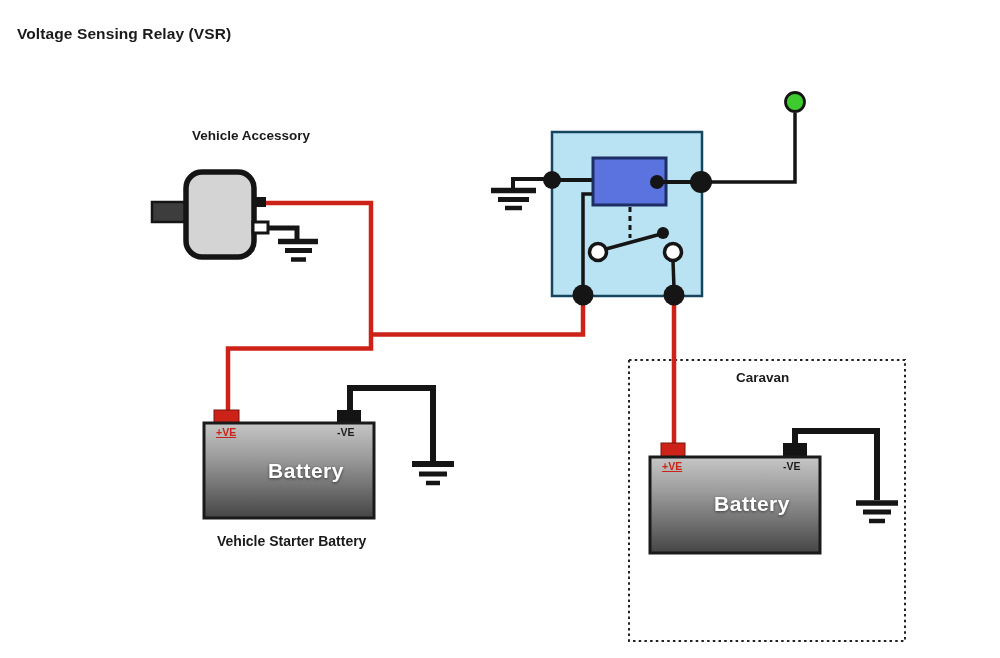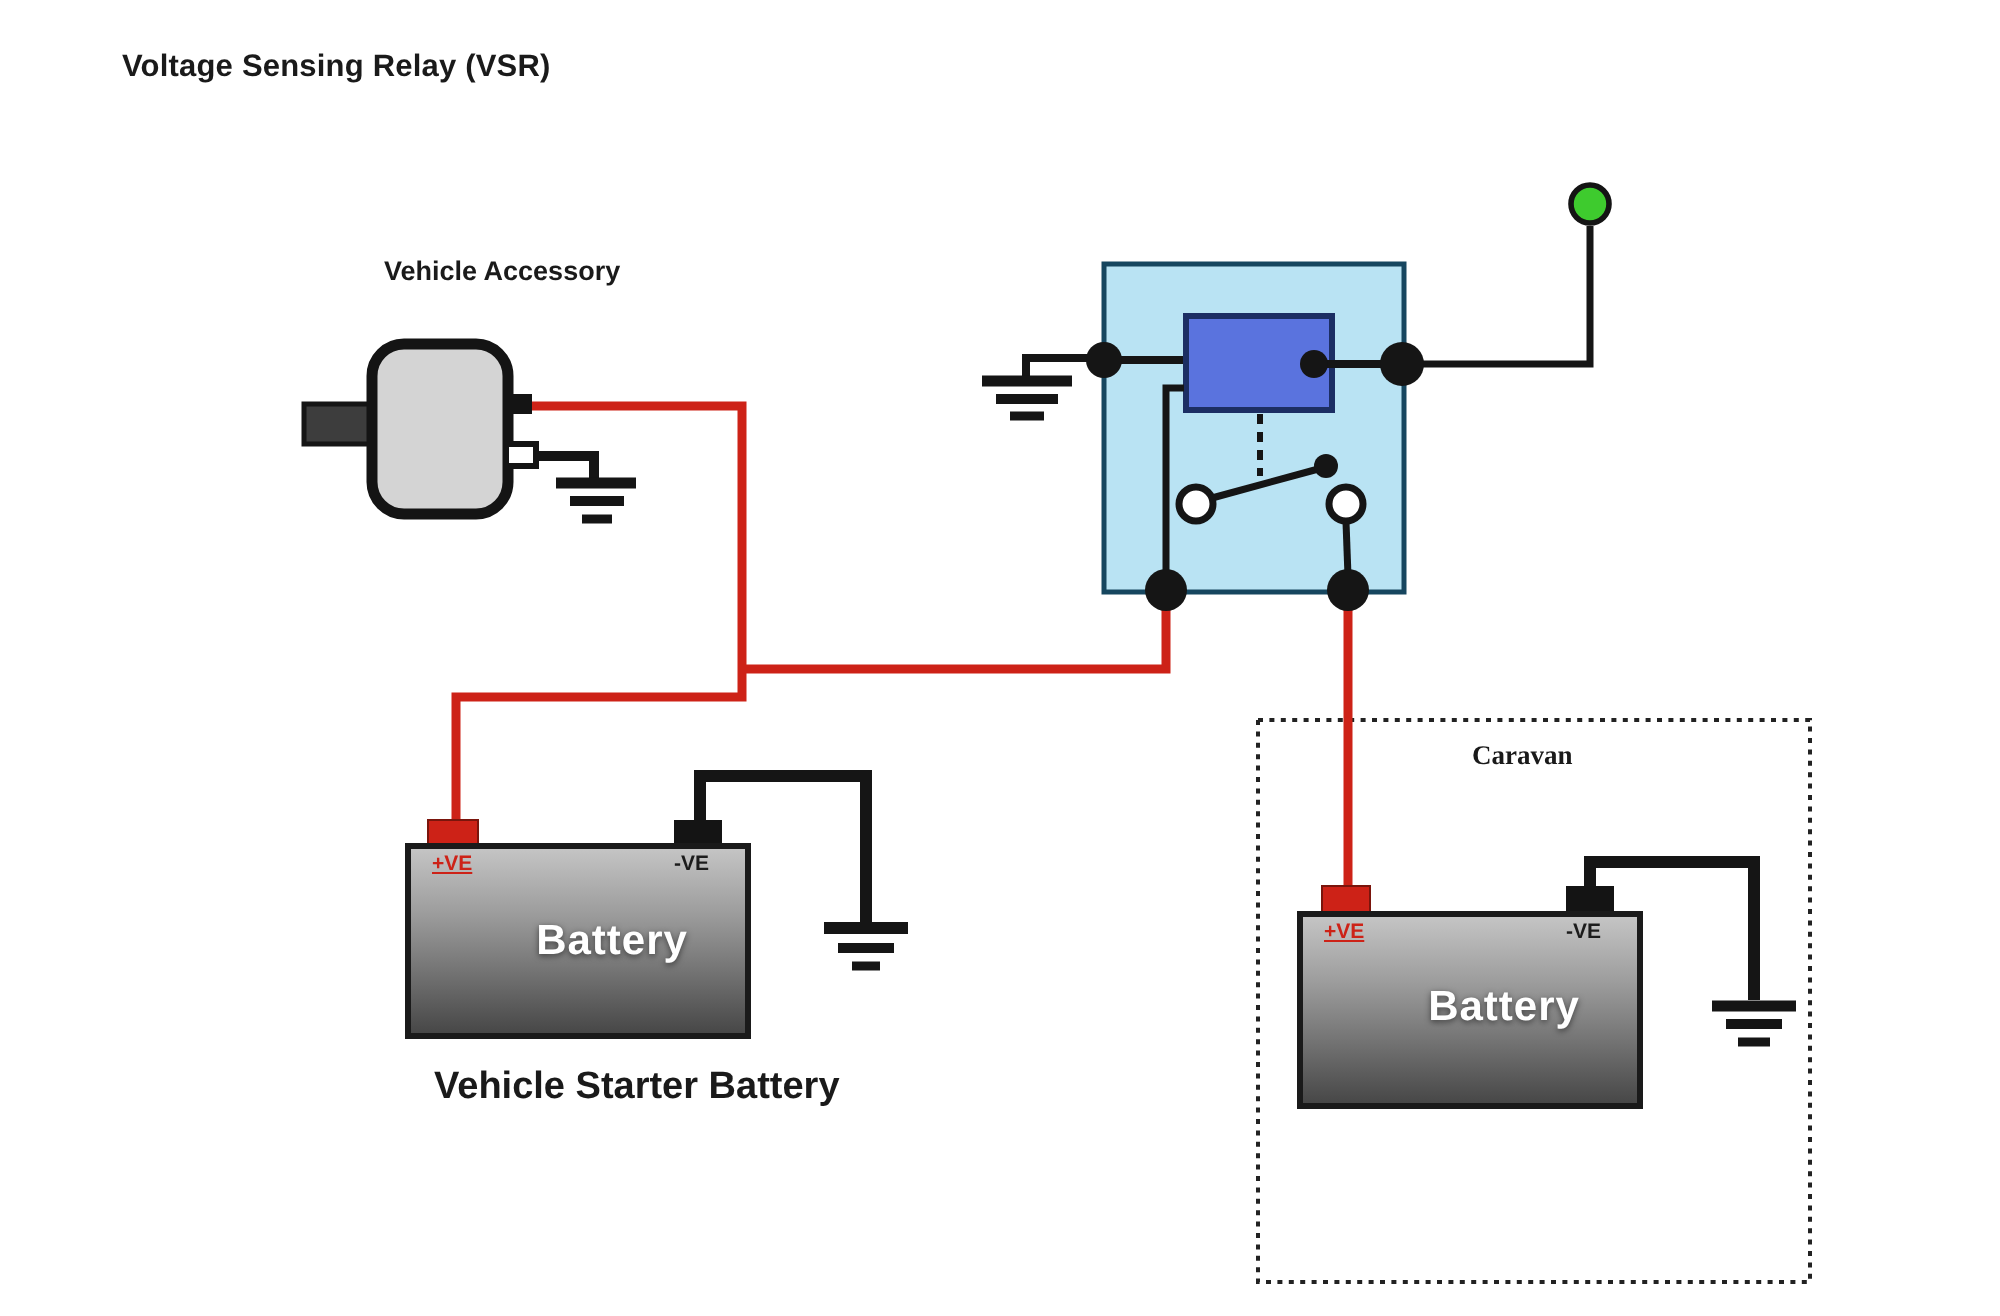--- a/index.html
+++ b/index.html
@@ -2,26 +2,26 @@
 <html><head>
 <meta charset="utf-8">
 <style>
   html,body{margin:0;padding:0;background:#fff;}
   .stage{
     position:relative;width:1000px;height:658px;background:#ffffff;
     font-family:"Liberation Sans","DejaVu Sans",sans-serif;color:#1a1a1a;overflow:hidden;
   }
   .stage svg{position:absolute;left:0;top:0;}
   .lbl{position:absolute;font-weight:700;white-space:nowrap;}
-  .title{left:17px;top:25px;font-size:15.5px;letter-spacing:.1px;margin-left:44px;}
+  .title{left:17px;top:25px;font-size:15.5px;letter-spacing:.1px;}
   .alt-label{left:192px;top:128px;font-size:13.5px;}
   .vsr-label{left:554px;top:90px;font-size:13.5px;line-height:18px;}
   .dash-label{left:820px;top:86px;font-size:13.5px;line-height:18px;}
-  .caravan-label{left:736px;top:370px;font-size:13.5px;font-family:Liberation Serif, serif;}
-  .cap1{left:217px;top:533px;font-size:19px;}
+  .caravan-label{left:736px;top:370px;font-size:13.5px;}
+  .cap1{left:217px;top:533px;font-size:14px;}
   .cap2{left:664px;top:572px;font-size:14px;}
   .term-lbl{font-size:10.5px;font-weight:700;}
   .pos{color:#cd2217;text-decoration:underline;}
   .neg{color:#1c1c1c;}
   .b1pos{left:216px;top:426px;} .b1neg{left:337px;top:426px;}
   .b2pos{left:662px;top:460px;} .b2neg{left:783px;top:460px;}
   .bat-name{position:absolute;width:204px;text-align:center;color:#fff;font-weight:700;
     font-size:21px;text-shadow:0 1px 3px rgba(0,0,0,.55);letter-spacing:.5px;}
   .b1name{left:204px;top:459px;}
   .b2name{left:650px;top:492px;}

